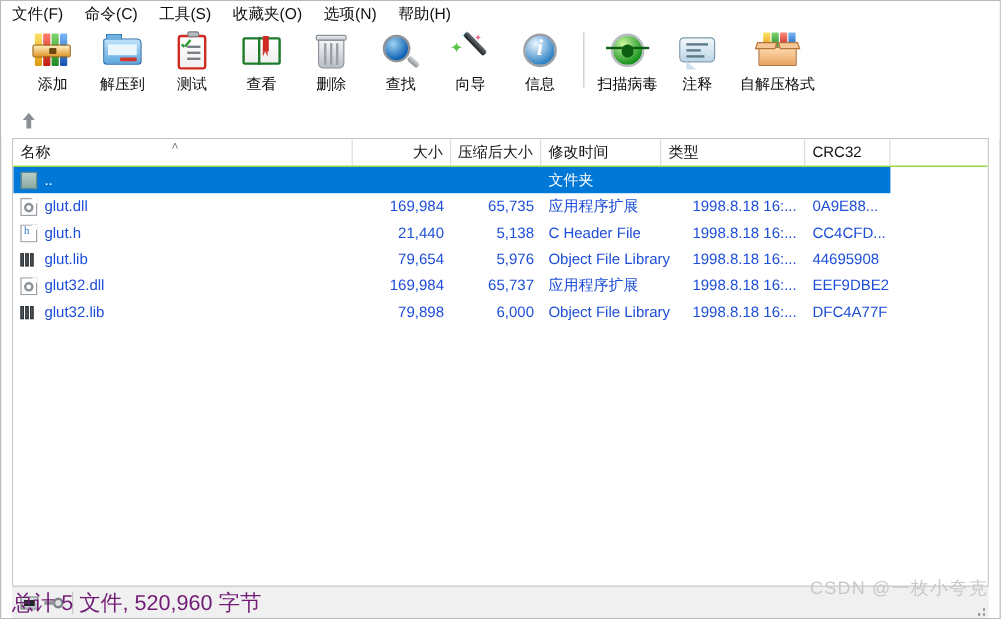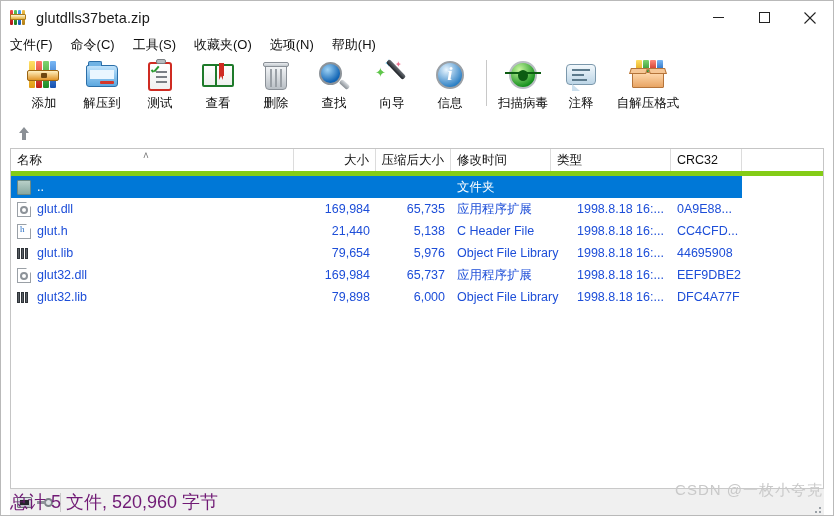--- a/index.html
+++ b/index.html
@@ -247,21 +247,21 @@
   }
 
   
   .list-wrap{
     flex:1;margin:0 9px 0 9px;border:1px solid #c5c5c5;border-bottom:none;
     background:#ffffff;display:flex;flex-direction:column;overflow:hidden;
     position:relative;
   }
   .hdr{
     height:22px;min-height:22px;display:flex;background:#ffffff;
-    border-bottom:5px solid #84cc16;position:relative;
+    border-bottom:1px solid #84cc16;position:relative;
   }
   .hdr .cell{
     font-size:12.5px;color:#111;display:flex;align-items:center;
     border-right:1px solid #dcdcdc;box-sizing:border-box;
     padding:0 6px;overflow:hidden;white-space:nowrap;
   }
   .hdr .cell.num{justify-content:flex-end;}
   .sortmark{
     position:absolute;left:132px;top:1px;font-size:10px;color:#777;
   }
@@ -356,48 +356,20 @@
   .watermark{
     position:absolute;right:10px;top:480px;font-size:15px;color:#c9c9c9;
     letter-spacing:1px;pointer-events:none;white-space:nowrap;z-index:5;
   }
 </style>
 </head>
 <body>
 
 <div id="app">
 
-  <div class="titlebar">
-    <div class="app-icon">
-      <i></i>
-        <i></i>
-        <i></i>
-        <i></i>
-        <b></b>
-    </div>
-    <div class="title-text">glutdlls37beta.zip</div>
-    <div class="win-buttons">
-      <div class="win-btn">
-        <svg width="11" height="11" viewBox="0 0 11 11">
-            <line x1="0" y1="5.5" x2="11" y2="5.5" stroke="#222" stroke-width="1"></line>
-          </svg>
-      </div>
-      <div class="win-btn">
-        <svg width="11" height="11" viewBox="0 0 11 11">
-            <rect x="0.5" y="0.5" width="10" height="10" fill="none" stroke="#222" stroke-width="1"></rect>
-          </svg>
-      </div>
-      <div class="win-btn">
-        <svg width="12" height="12" viewBox="0 0 12 12">
-            <line x1="0.5" y1="0.5" x2="11.5" y2="11.5" stroke="#222" stroke-width="1.1"></line>
-            <line x1="11.5" y1="0.5" x2="0.5" y2="11.5" stroke="#222" stroke-width="1.1"></line>
-          </svg>
-      </div>
-    </div>
-  </div>
 
   <div class="menubar">
     <div class="menu-item">文件(F)</div>
     <div class="menu-item">命令(C)</div>
     <div class="menu-item">工具(S)</div>
     <div class="menu-item">收藏夹(O)</div>
     <div class="menu-item">选项(N)</div>
     <div class="menu-item">帮助(H)</div>
   </div>
 

